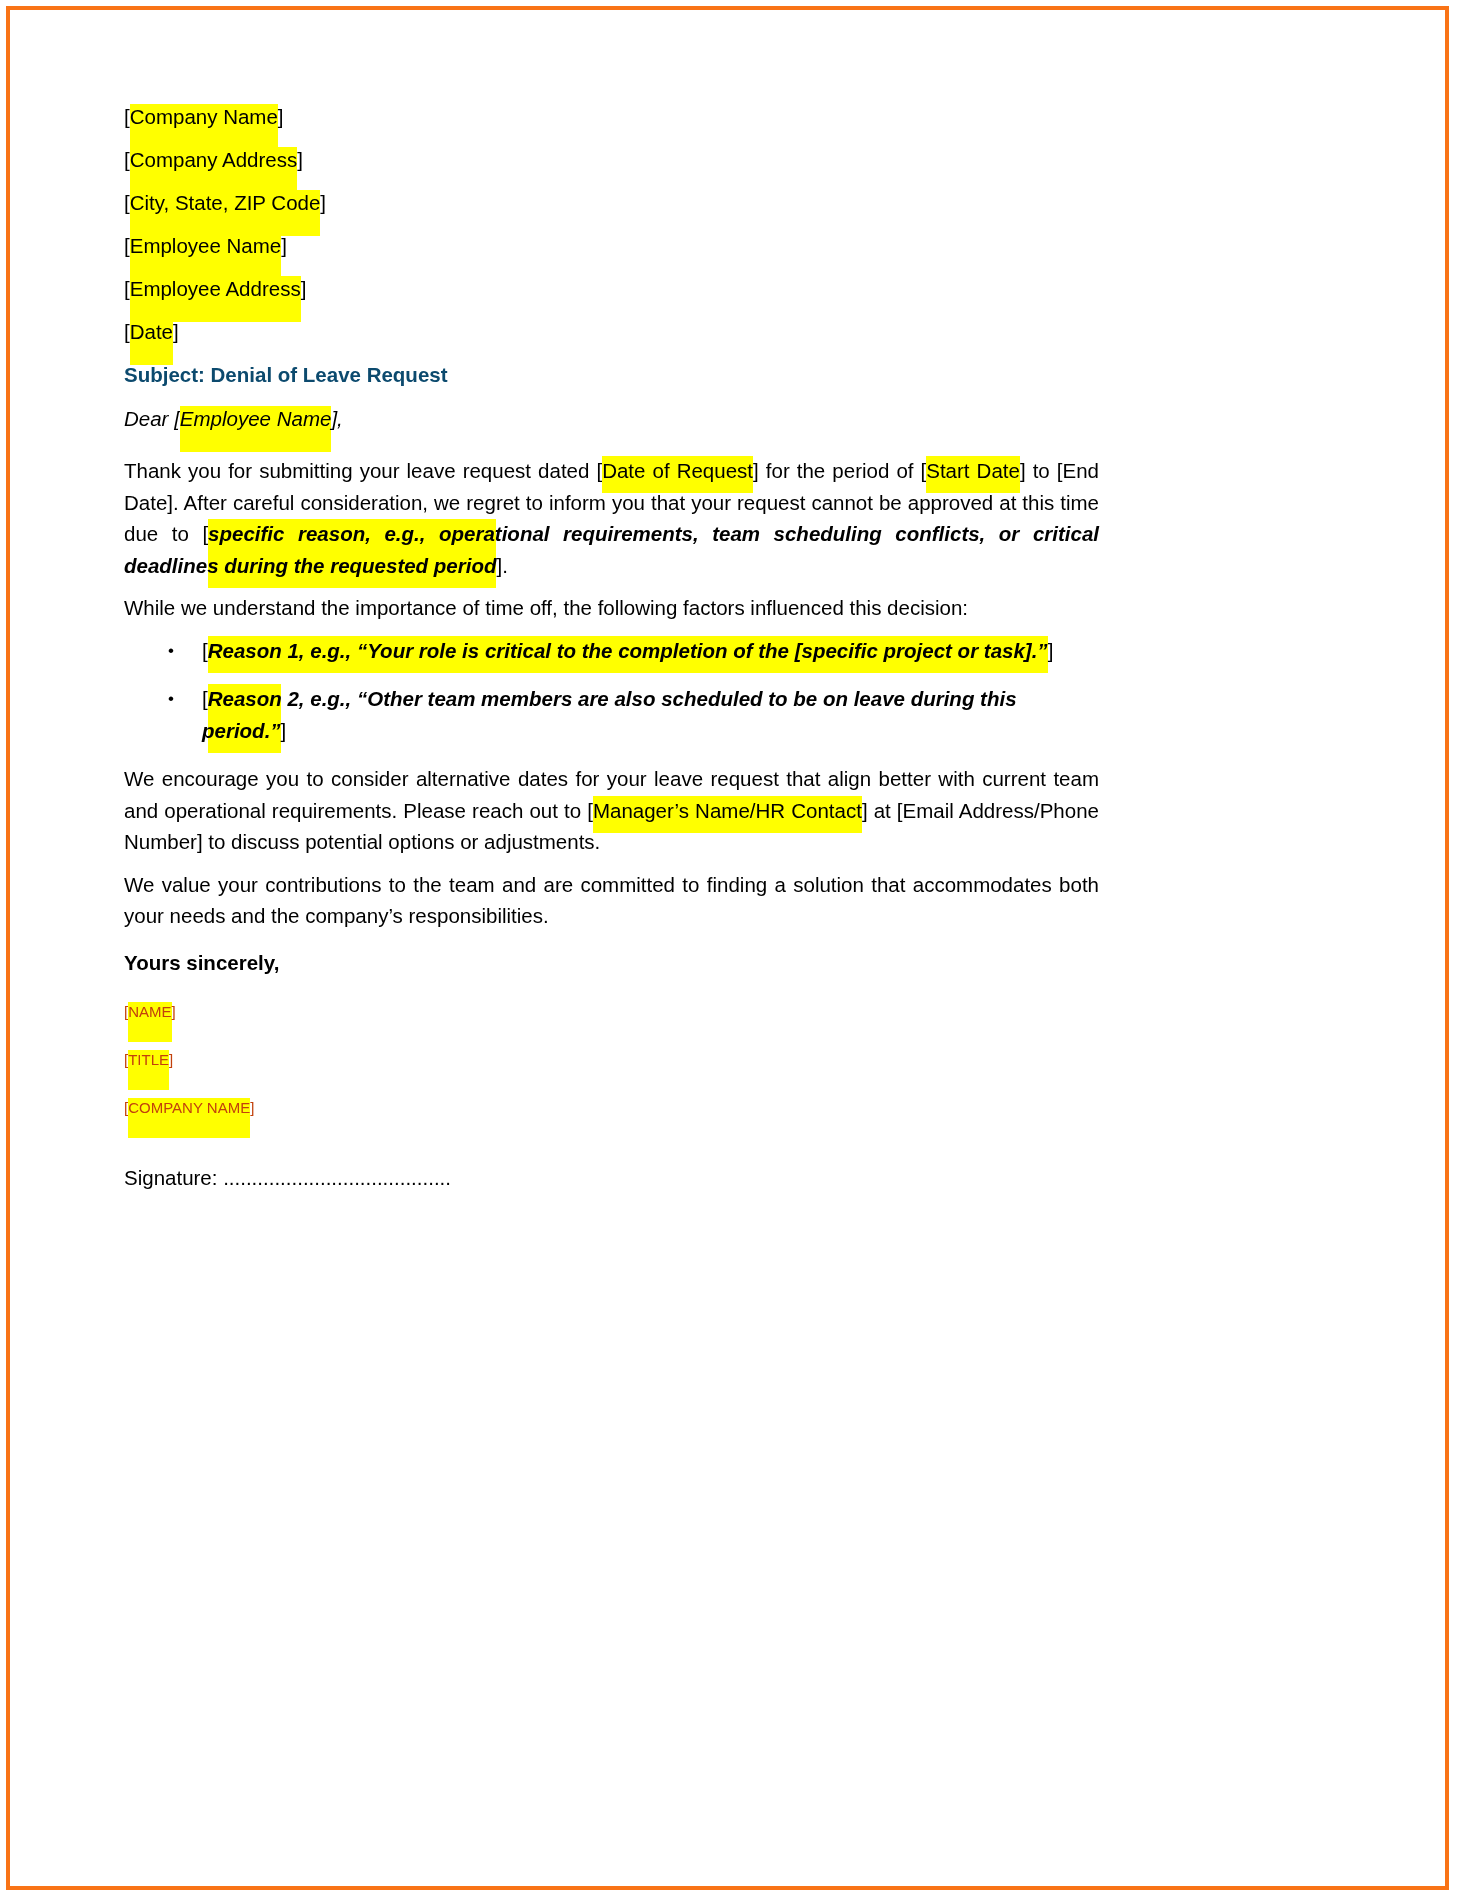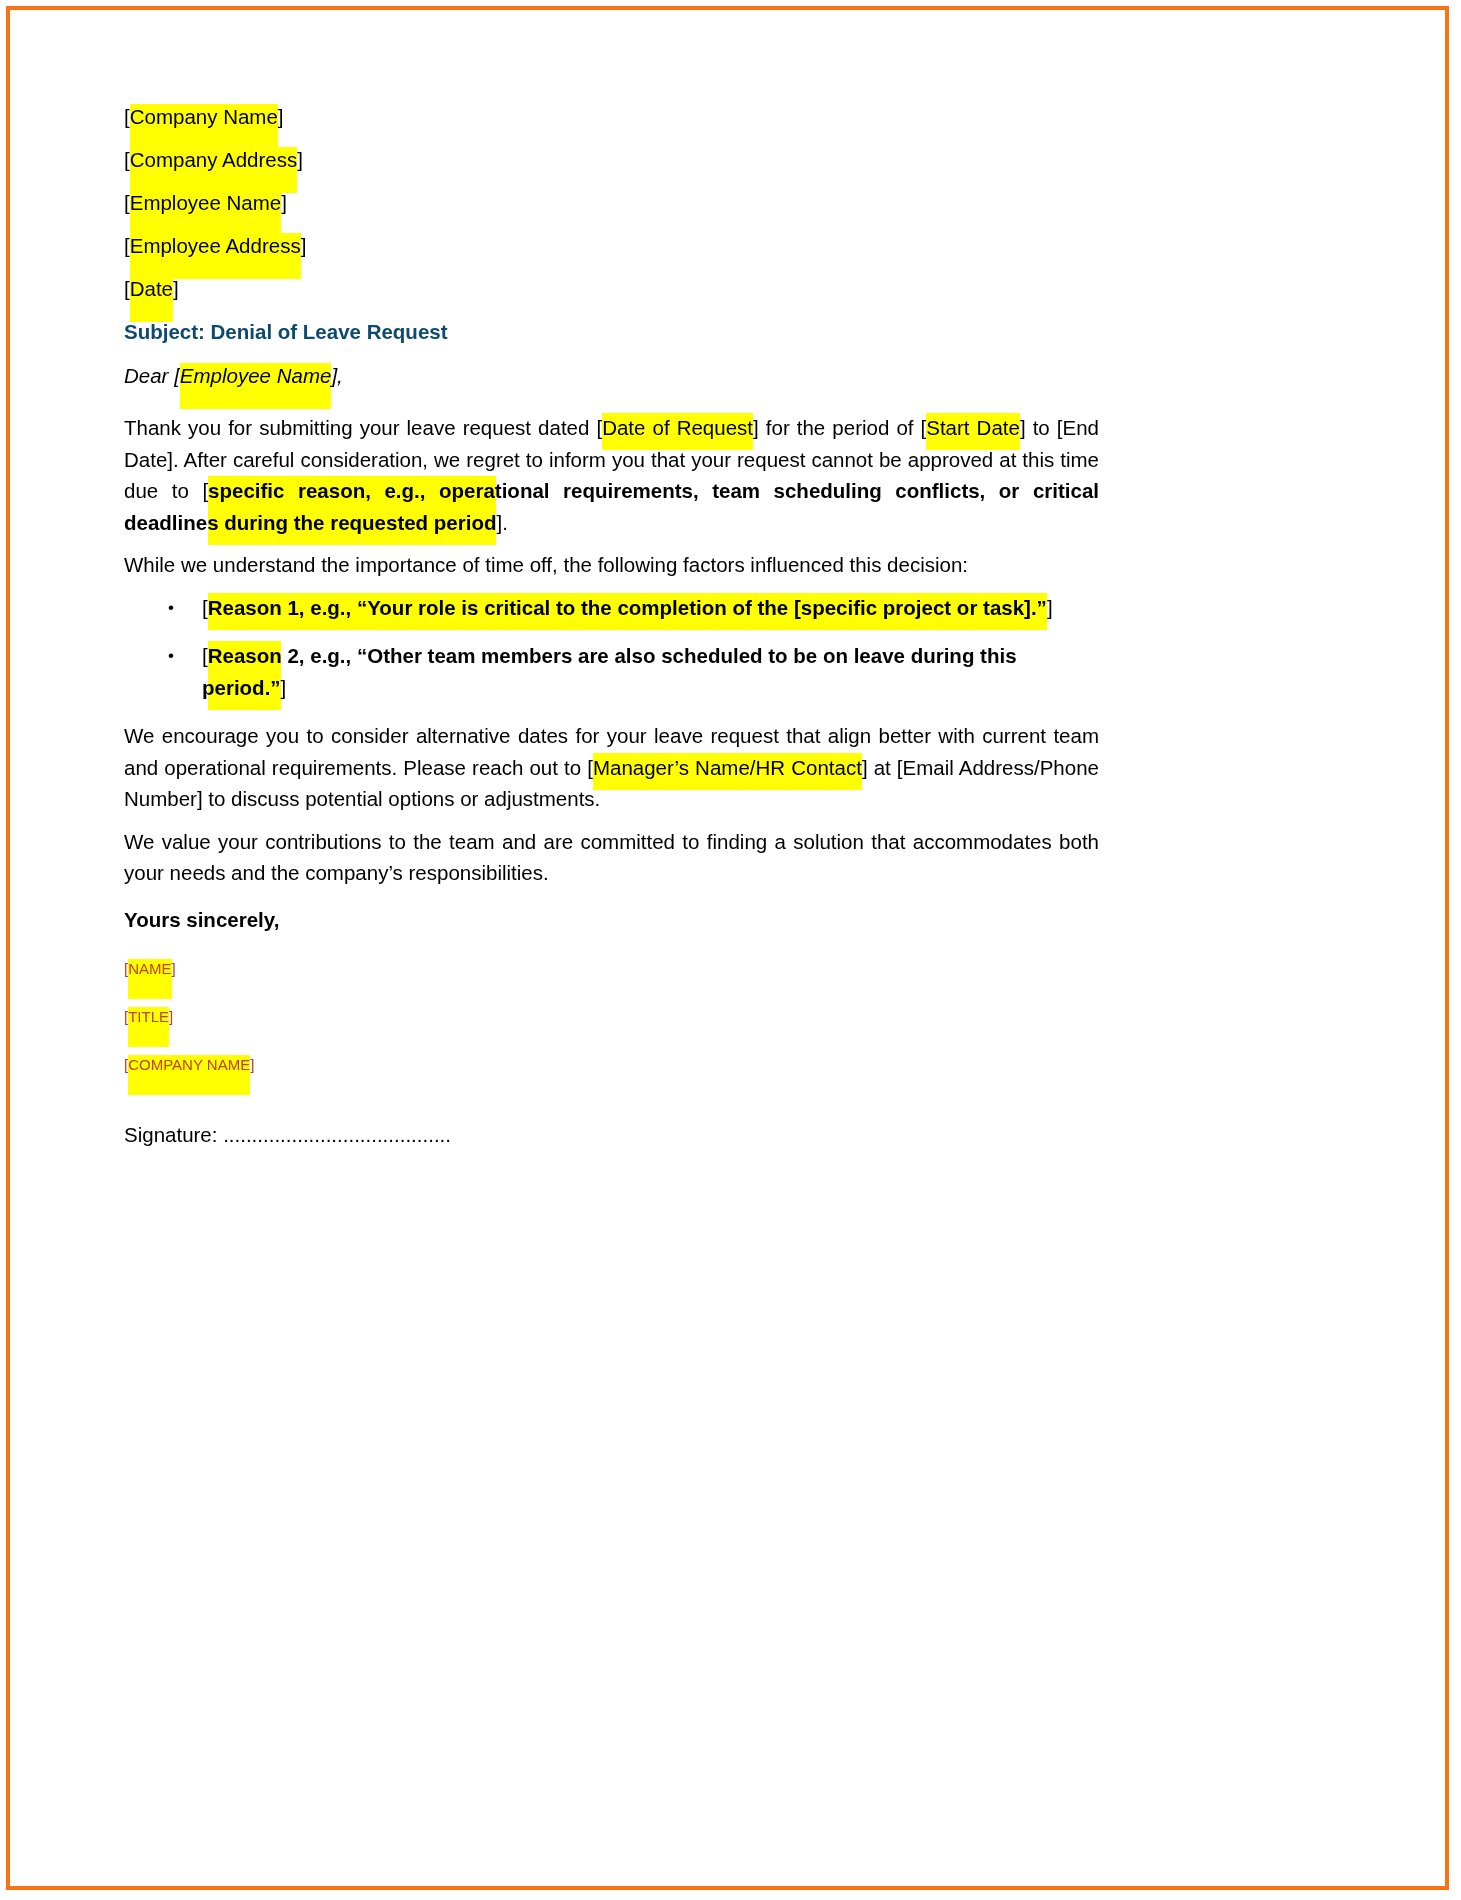--- a/index.html
+++ b/index.html
@@ -45,21 +45,21 @@
   }
 
   .addr-line {
     font-size: 20.5px;
     line-height: 22px;
     color: #000000;
     margin: 0 0 21px 0;
     position: relative;
     white-space: nowrap;
   }
-  .bi   { font-weight: bold; }
+  .bi   { font-weight: bold; font-style: italic; }
 
   .subject {
     font-size: 20.5px;
     font-weight: bold;
     line-height: 22px;
     margin: 10px 0 22px 0;
     color: #0c4a6e;
   }
 
   .salutation {
@@ -153,20 +153,23 @@
     <div>
 
       <p class="addr-line">
         <span class="txt">[</span><span class="hl txt">Company Name</span><span class="txt">]</span>
       </p>
 
       <p class="addr-line">
         <span class="txt">[</span><span class="hl txt">Company Address</span><span class="txt">]</span>
       </p>
 
+      <p class="addr-line">
+        <span class="txt">[</span><span class="hl txt">City, State, ZIP Code</span><span class="txt">]</span>
+      </p>
 
       <p class="addr-line">
         <span class="txt">[</span><span class="hl txt">Employee Name</span><span class="txt">]</span>
       </p>
 
       <p class="addr-line">
         <span class="txt">[</span><span class="hl txt">Employee Address</span><span class="txt">]</span>
       </p>
 
       <p class="addr-line">

